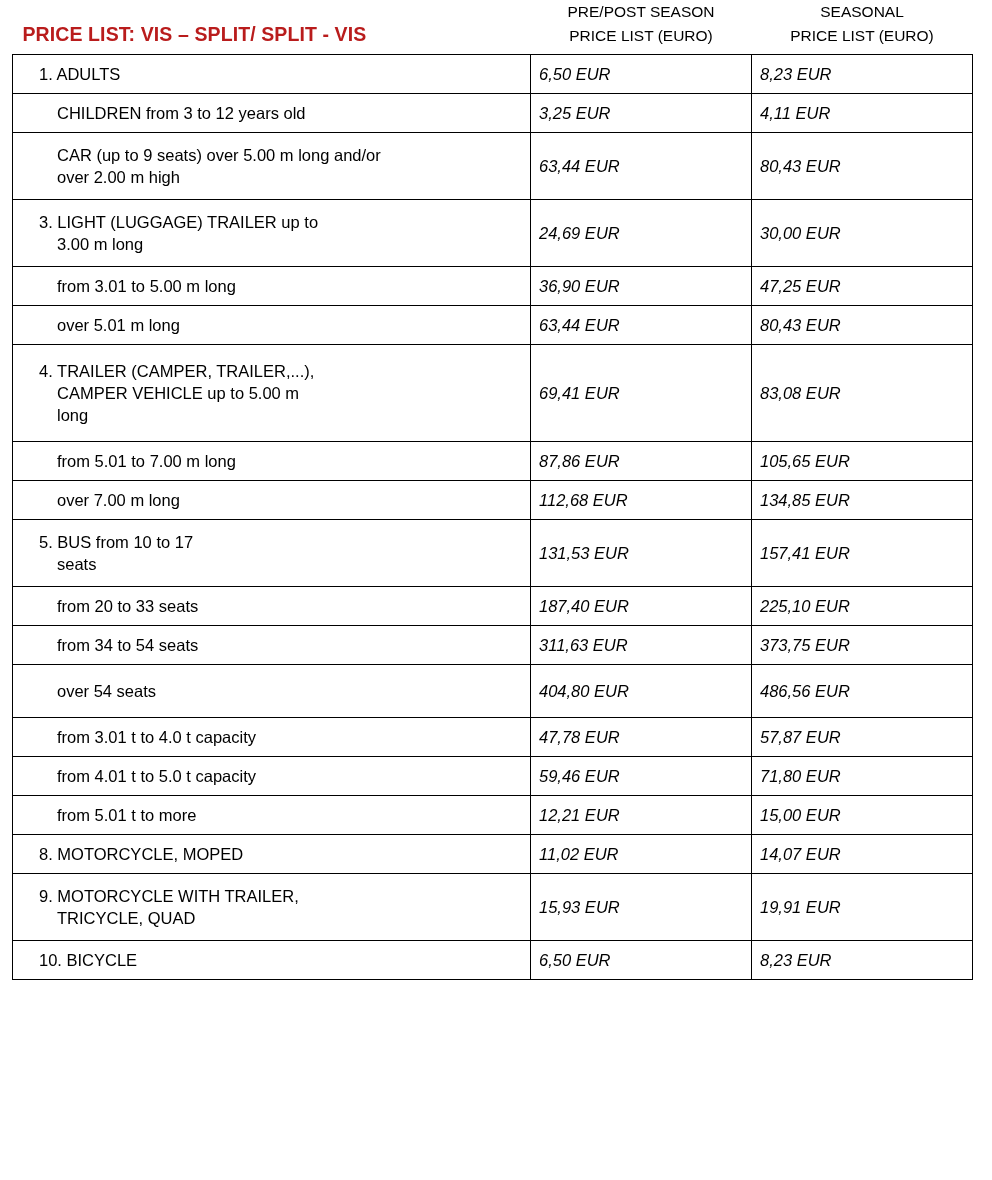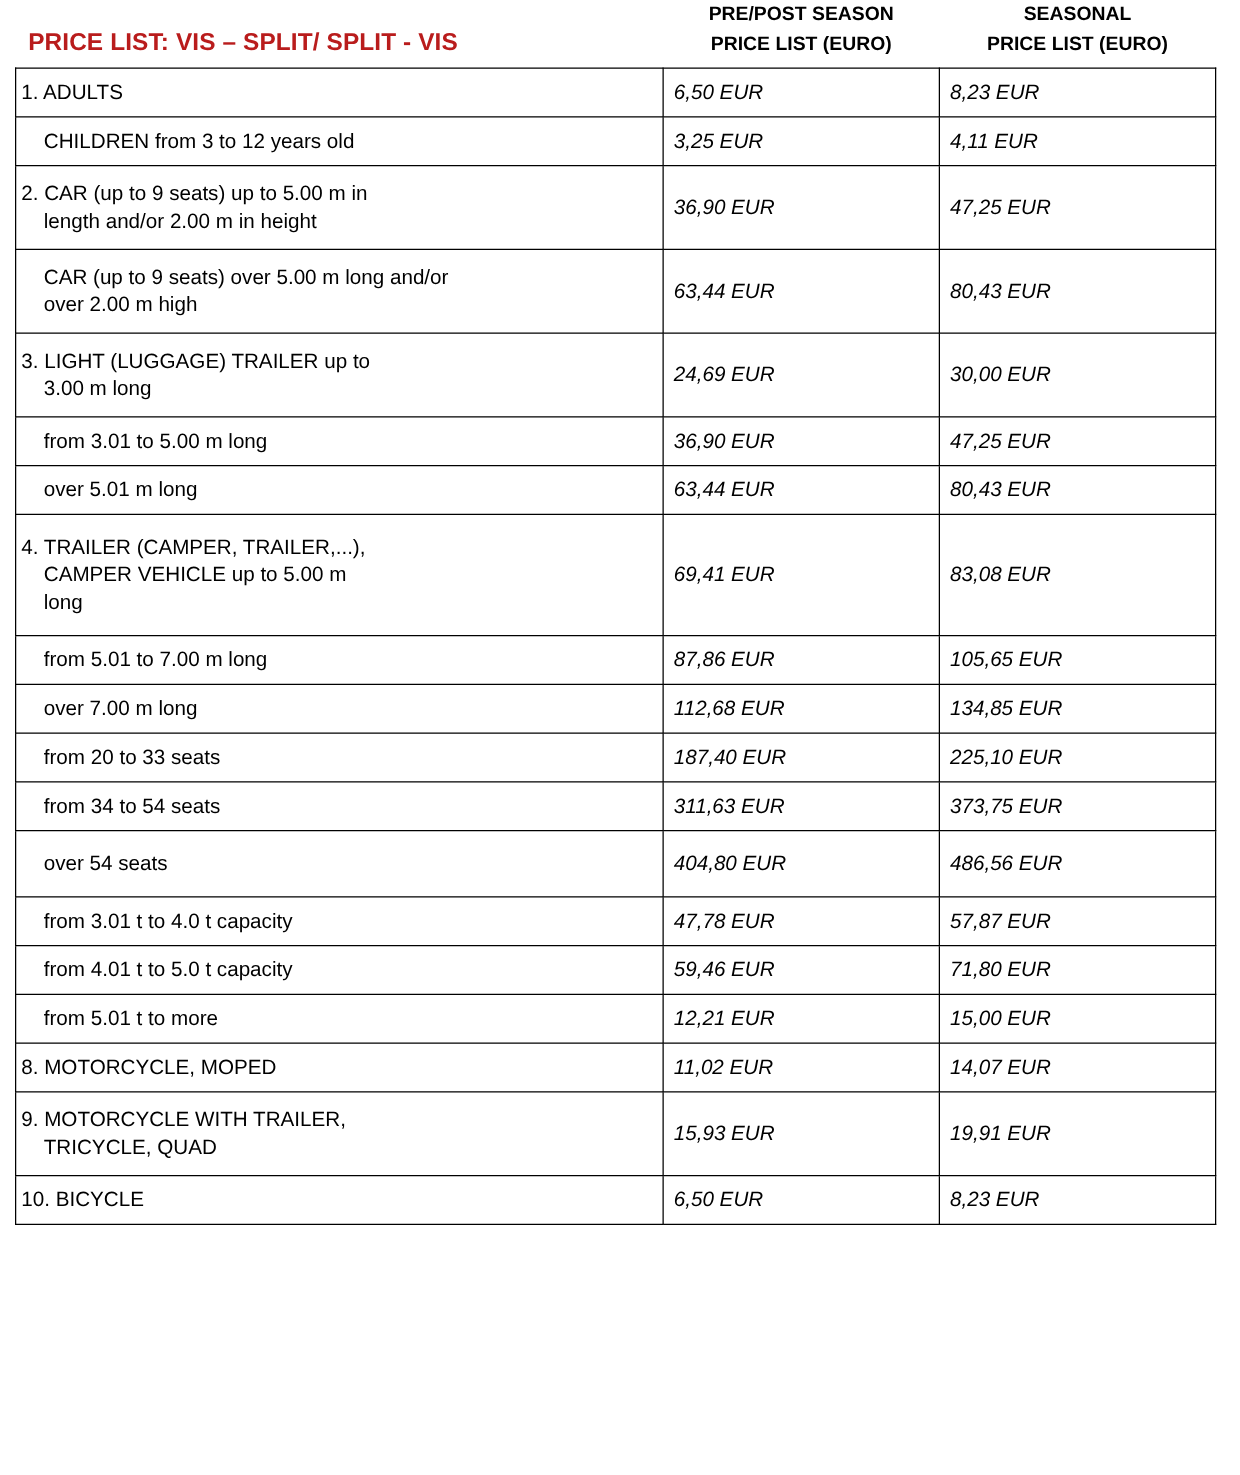--- a/index.html
+++ b/index.html
@@ -40,38 +40,38 @@
     color: #b91c1c;
     font-weight: bold;
     font-size: 19.5px;
     text-align: left;
     padding: 0 0 8px 10px;
     letter-spacing: .1px;
     white-space: nowrap;
   }
   .head-col {
     text-align: center;
-    font-weight: bold;
+    font-weight: normal;
     font-size: 15.5px;
     line-height: 1.55;
     padding: 0 6px 6px 6px;
   }
   .head-col .l1 { display: block; }
   .head-col .l2 { display: block; }
 
   tbody td {
     border: 1px solid #000000;
     font-size: 16.5px;
     line-height: 1.35;
     padding: 6px 8px;
     vertical-align: middle;
   }
   tbody td.desc {
     text-align: left;
-    padding-left: 4px;
+    padding-left: 26px;
     margin-left: 28px;
   }
   tbody td.desc .ind0 { display: block; }
   tbody td.desc .ind1 { display: block; padding-left: 18px; }
   tbody td.price {
     text-align: left;
     white-space: nowrap;
     font-style: italic;
   }
   tr.h-1 td { height: 26px; }
@@ -112,28 +112,20 @@
         </tr>
         <tr class="h-1">
           <td class="desc">
             <span class="ind1">CHILDREN from 3 to 12 years old</span>
           </td>
           <td class="price">3,25 EUR</td>
           <td class="price">4,11 EUR</td>
         </tr>
         <tr class="h-2">
           <td class="desc">
-            <span class="ind0">2. CAR (up to 9 seats) up to 5.00 m in</span>
-            <span class="ind1">length and/or 2.00 m in height</span>
-          </td>
-          <td class="price">36,90 EUR</td>
-          <td class="price">47,25 EUR</td>
-        </tr>
-        <tr class="h-2">
-          <td class="desc">
             <span class="ind1">CAR (up to 9 seats) over 5.00 m long and/or</span>
             <span class="ind1">over 2.00 m high</span>
           </td>
           <td class="price">63,44 EUR</td>
           <td class="price">80,43 EUR</td>
         </tr>
         <tr class="h-2">
           <td class="desc">
             <span class="ind0">3. LIGHT (LUGGAGE) TRAILER up to</span>
             <span class="ind1">3.00 m long</span>
@@ -171,20 +163,28 @@
           <td class="price">87,86 EUR</td>
           <td class="price">105,65 EUR</td>
         </tr>
         <tr class="h-1">
           <td class="desc">
             <span class="ind1">over 7.00 m long</span>
           </td>
           <td class="price">112,68 EUR</td>
           <td class="price">134,85 EUR</td>
         </tr>
+        <tr class="h-2">
+          <td class="desc">
+            <span class="ind0">5. BUS from 10 to 17</span>
+            <span class="ind1">seats</span>
+          </td>
+          <td class="price">131,53 EUR</td>
+          <td class="price">157,41 EUR</td>
+        </tr>
         <tr class="h-1">
           <td class="desc">
             <span class="ind1">from 20 to 33 seats</span>
           </td>
           <td class="price">187,40 EUR</td>
           <td class="price">225,10 EUR</td>
         </tr>
         <tr class="h-1">
           <td class="desc">
             <span class="ind1">from 34 to 54 seats</span>

